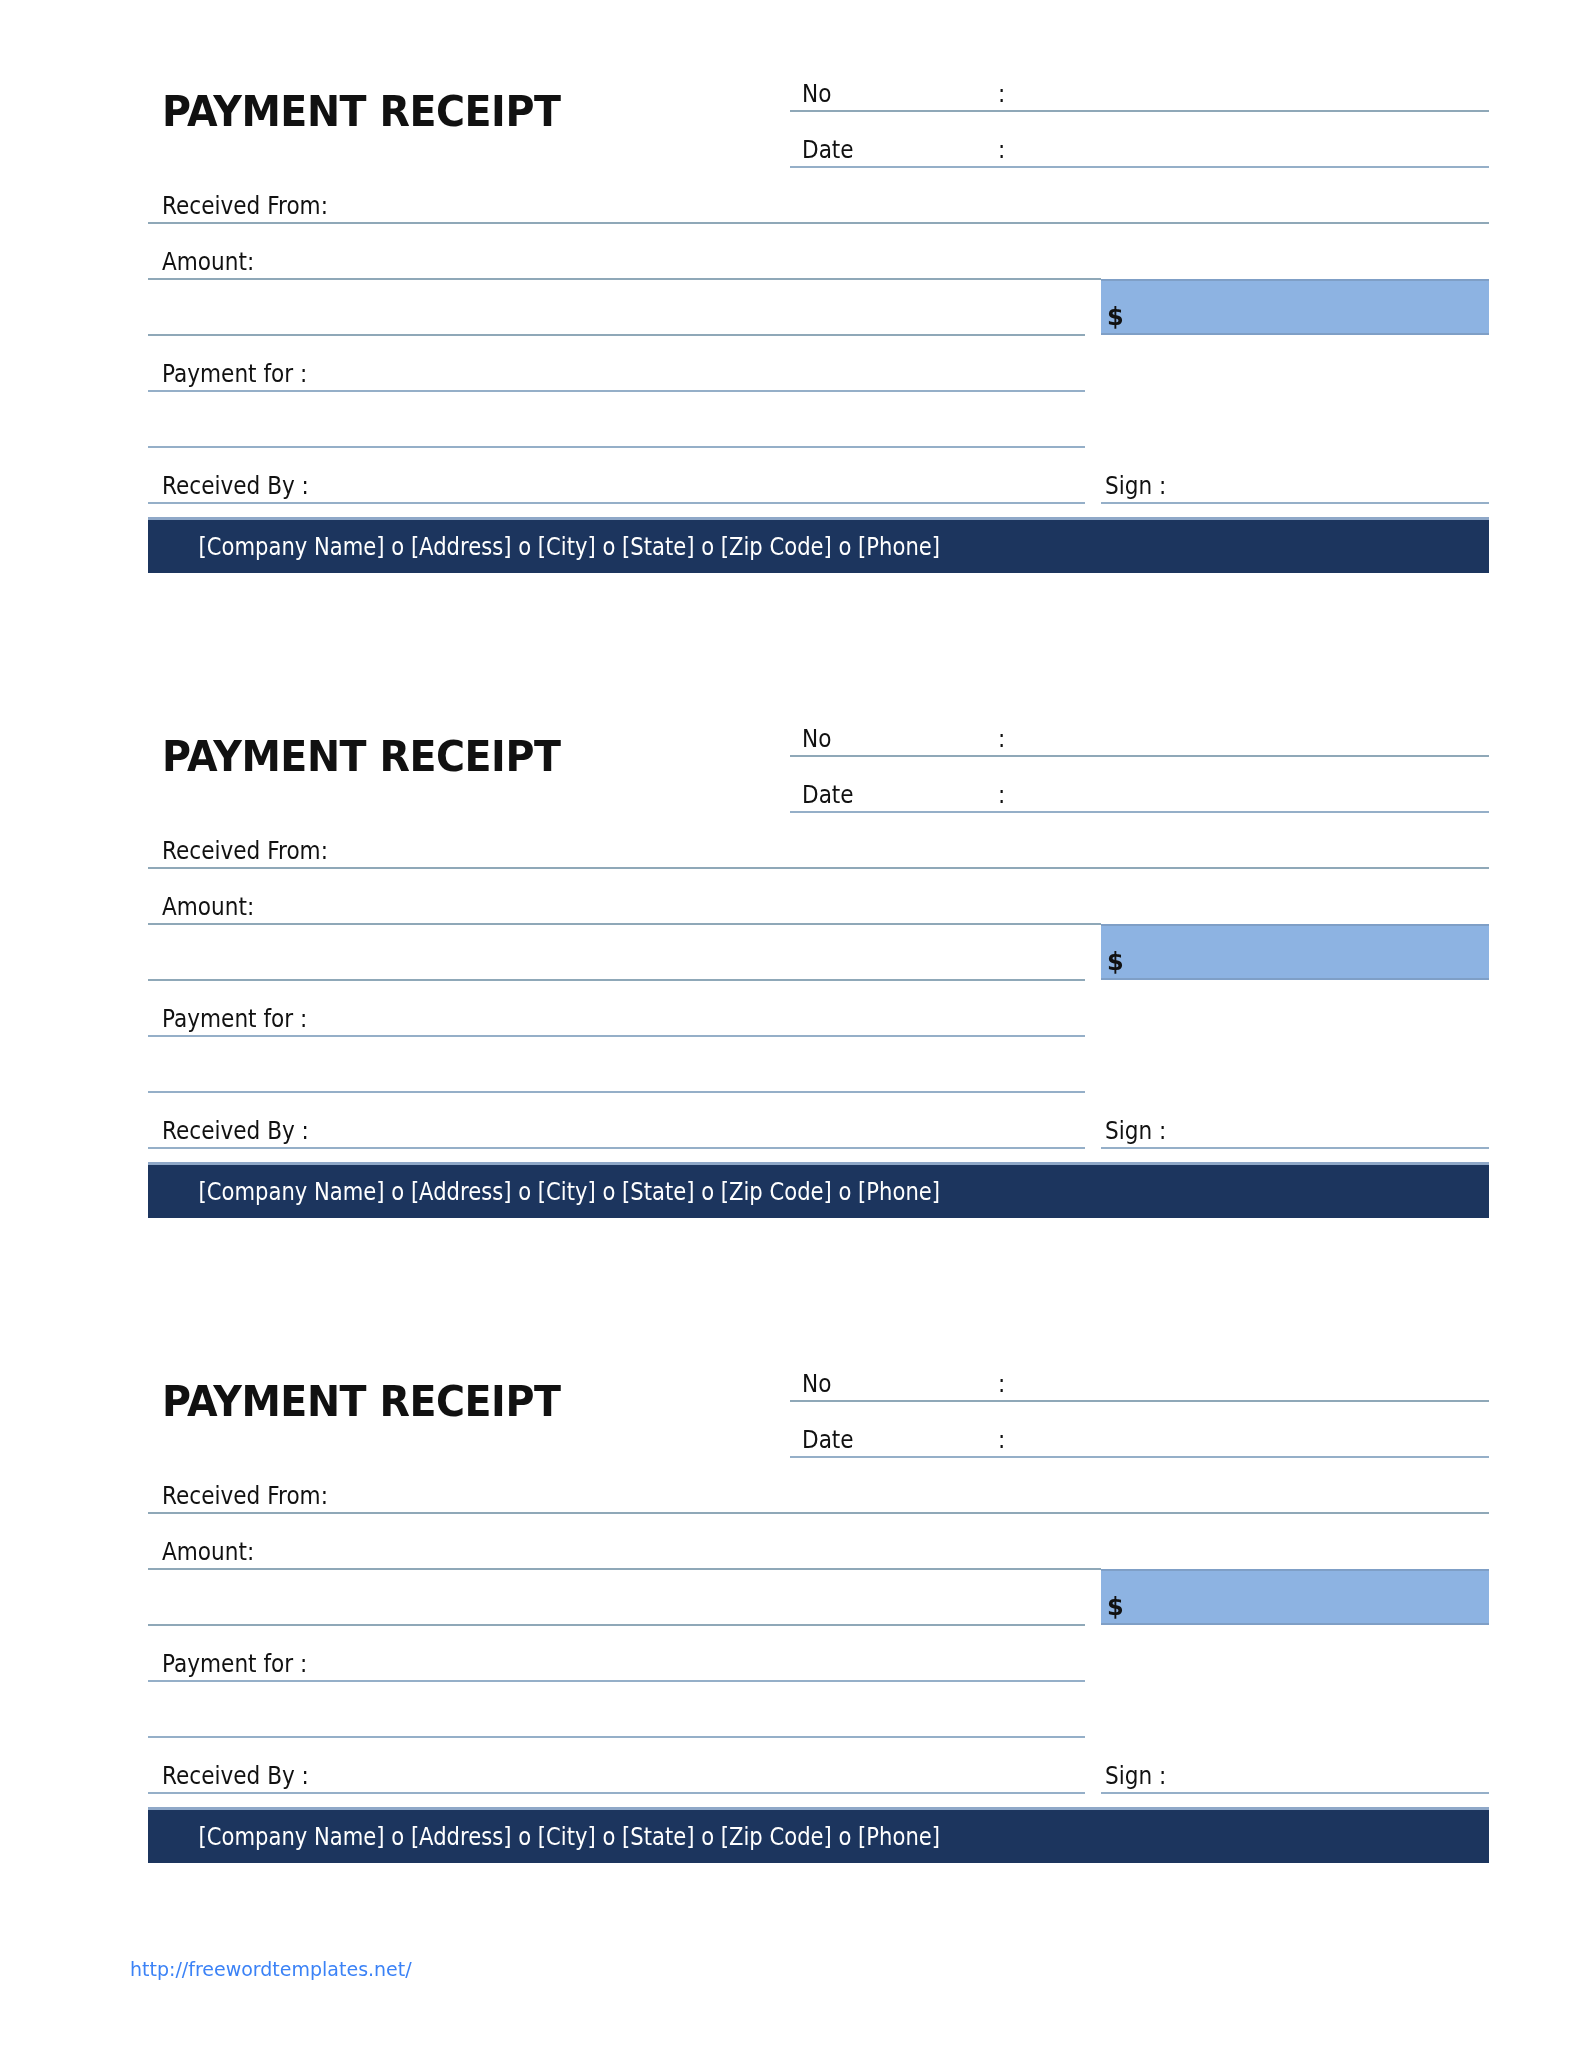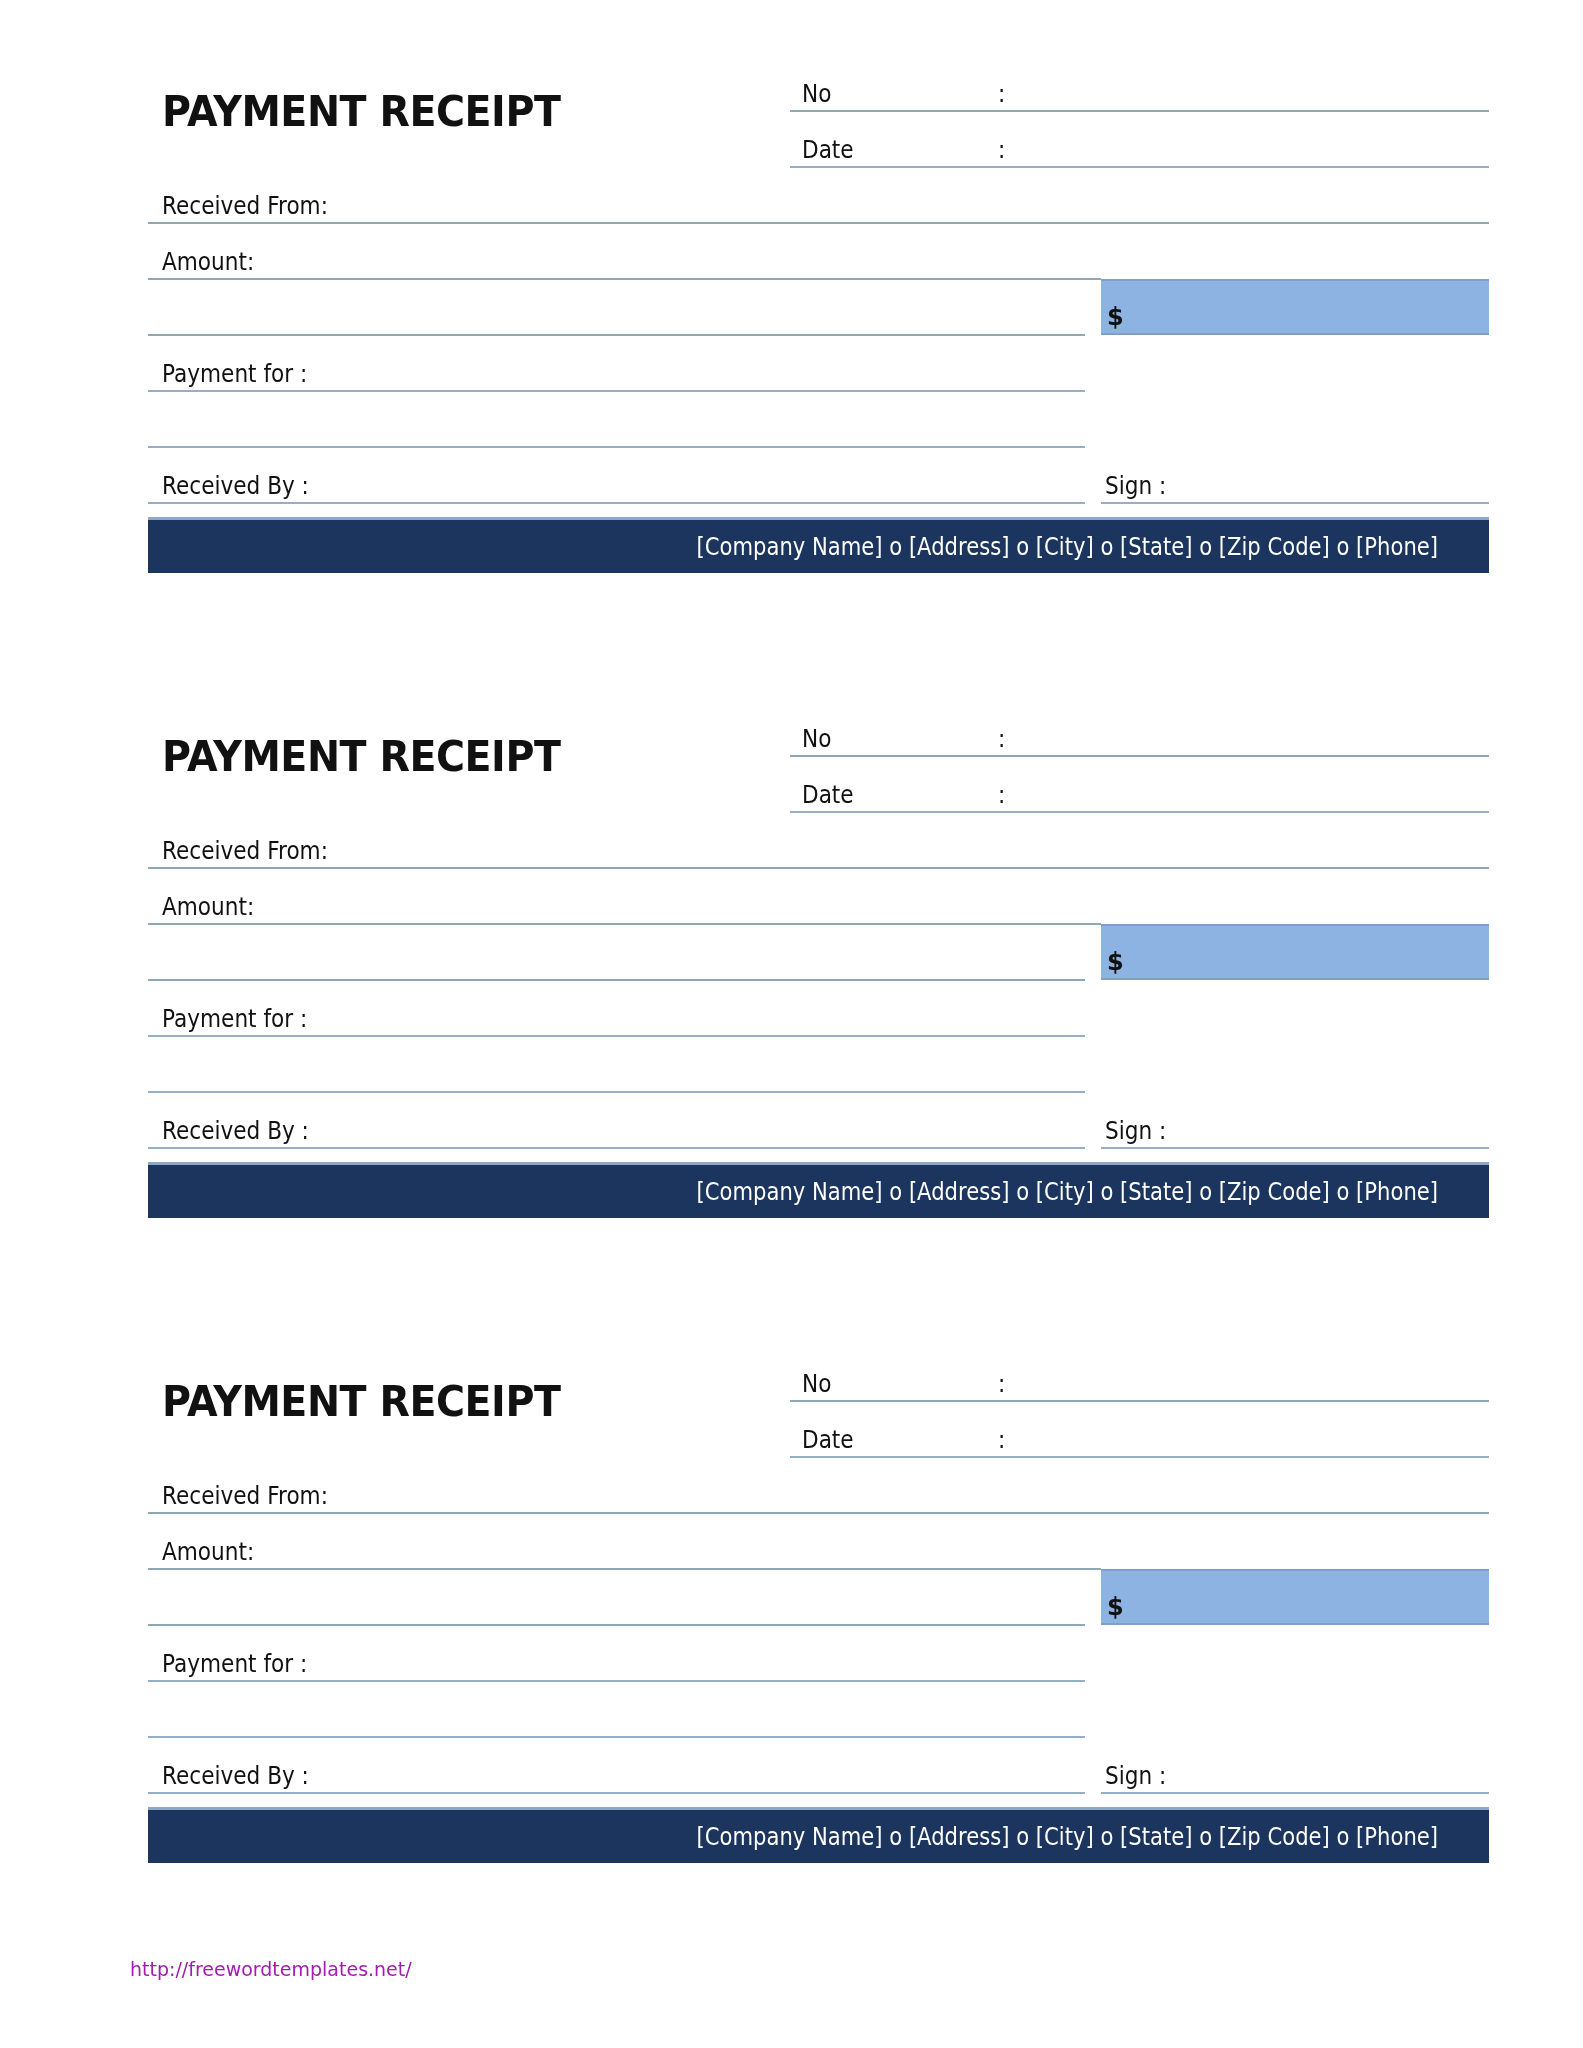--- a/index.html
+++ b/index.html
@@ -9,23 +9,23 @@
   .title { position:absolute; left:130px; top:86px; font-size:43px; font-weight:bold;
            letter-spacing:-0.5px; font-family:"DejaVu Sans", sans-serif; transform:scaleX(0.92); transform-origin:left center; }
   .lbl { position:absolute; font-size:24px; font-family:"DejaVu Sans", sans-serif; color:#111; transform:scaleX(0.9); transform-origin:left center; }
   .line { position:absolute; height:2px; background:#8fa8b8; }
   .line.blue { background:#95afc8; }
   .amount-box { position:absolute; left:1069px; top:279px; width:388px; height:56px;
                 background:#8db3e2; border-top:2px solid #7f9fc6; border-bottom:2px solid #7f9fc6; box-sizing:border-box; }
   .dollar { position:absolute; left:6px; bottom:2px; font-weight:bold; font-size:24px; font-family:"DejaVu Sans", sans-serif; color:#111; }
   .footer-bar { position:absolute; left:116px; top:517px; width:1341px; height:56px; background:#1c355e;
                 border-top:3px solid #8fa8c8; box-sizing:border-box;
-                display:flex; align-items:center; justify-content:flex-end; }
+                display:flex; align-items:center; justify-content:flex-start; }
   .footer-text { color:#ffffff; font-size:24px; font-family:"DejaVu Sans", sans-serif; transform:scaleX(0.88); white-space:nowrap; }
-  .url { position:absolute; left:130px; top:1958px; font-size:19px; font-family:"DejaVu Sans", sans-serif; color:#a21caf; }
+  .url { position:absolute; left:130px; top:1958px; font-size:19px; font-family:"DejaVu Sans", sans-serif; color:#3b82f6; }
 </style>
 </head>
 <body>
 
 <div id="receipts-root">
     <div class="receipt" style="top: 0px;">
     <div class="title">PAYMENT RECEIPT</div>
 
     <span class="lbl" style="left:770px;top:80px;">No</span>
     <span class="lbl" style="left:966px;top:80px;">:</span>

